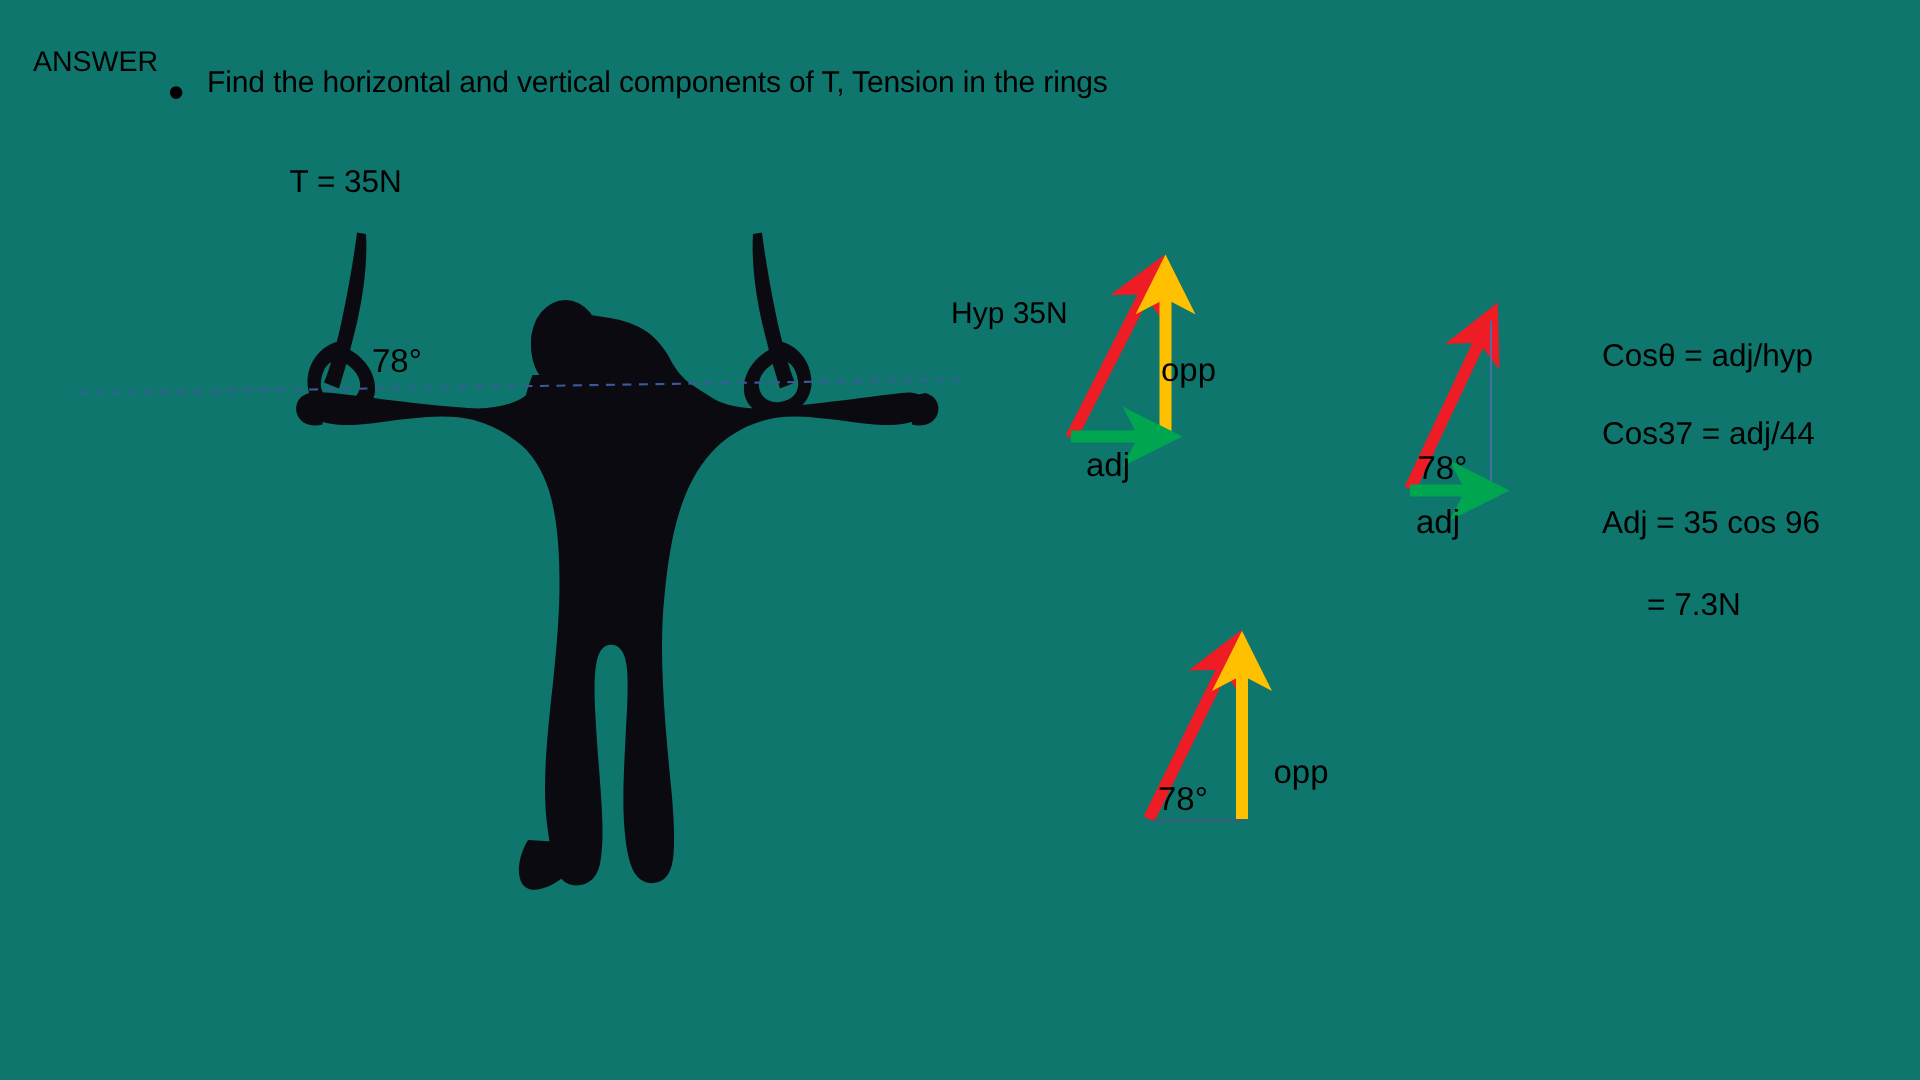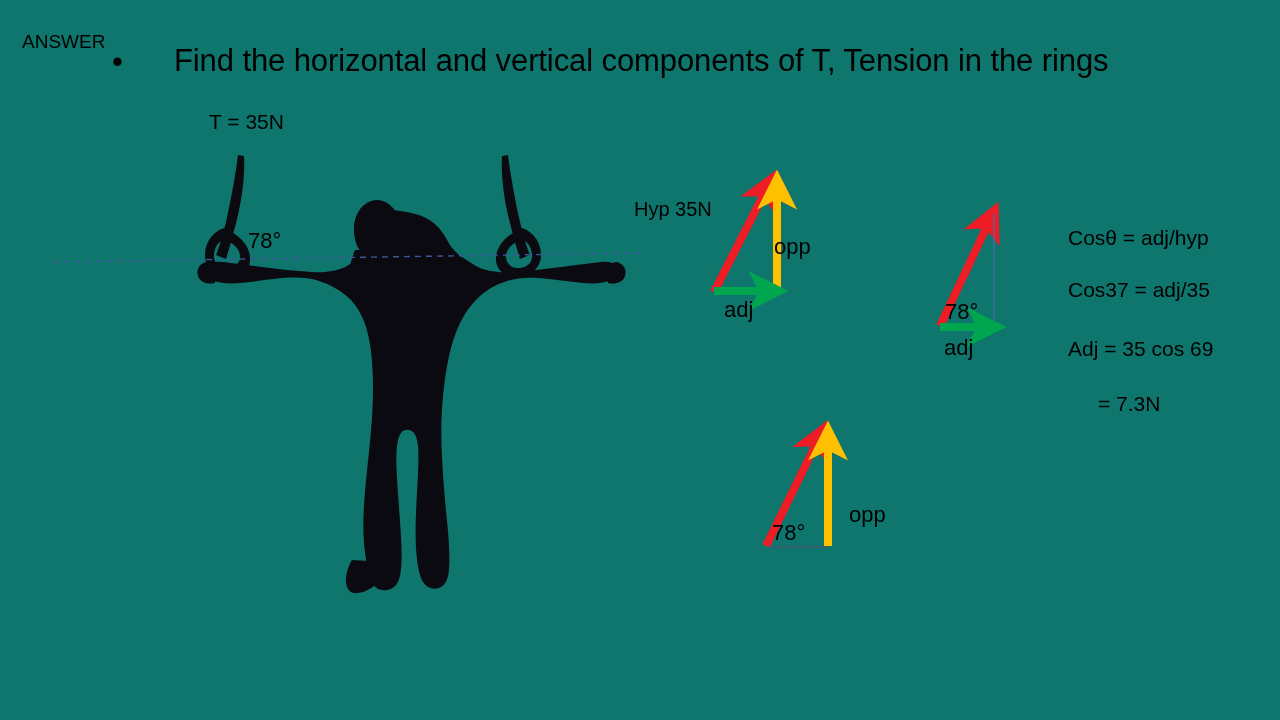--- a/index.html
+++ b/index.html
@@ -28,26 +28,25 @@
     font-size: 19px;
   }
   #title-bullet {
     left: 112px;
     top: 45px;
     font-size: 31px;
   }
   #title-text {
     left: 138px;
     top: 44px;
-    font-size: 31px;
+    font-size: 20px;
     letter-spacing: -0.1px;
-    margin-left: 36px;
   }
   #tension-label {
-    left: 209px;
+    left: 193px;
     top: 110px;
     font-size: 21px;
   }
   #gym-angle-label {
     left: 248px;
     top: 229px;
     font-size: 22px;
   }
   #hyp-label {
     left: 634px;
@@ -251,19 +250,19 @@
   <div class="txt" id="angle-label-2">78°</div>
 
   <div class="txt" id="adj-label-2">adj</div>
 
   <div class="txt" id="angle-label-3">78°</div>
 
   <div class="txt" id="opp-label-3">opp</div>
 
   <div class="formula" id="formula-0">Cosθ = adj/hyp</div>
 
-  <div class="formula" id="formula-1">Cos37 = adj/35</div>
-
-  <div class="formula" id="formula-2">Adj = 35 cos 69</div>
+  <div class="formula" id="formula-1">Cos37 = adj/44</div>
+
+  <div class="formula" id="formula-2">Adj = 35 cos 96</div>
 
   <div class="formula" id="formula-3">= 7.3N</div>
 
 </div>
 
 </body></html>

